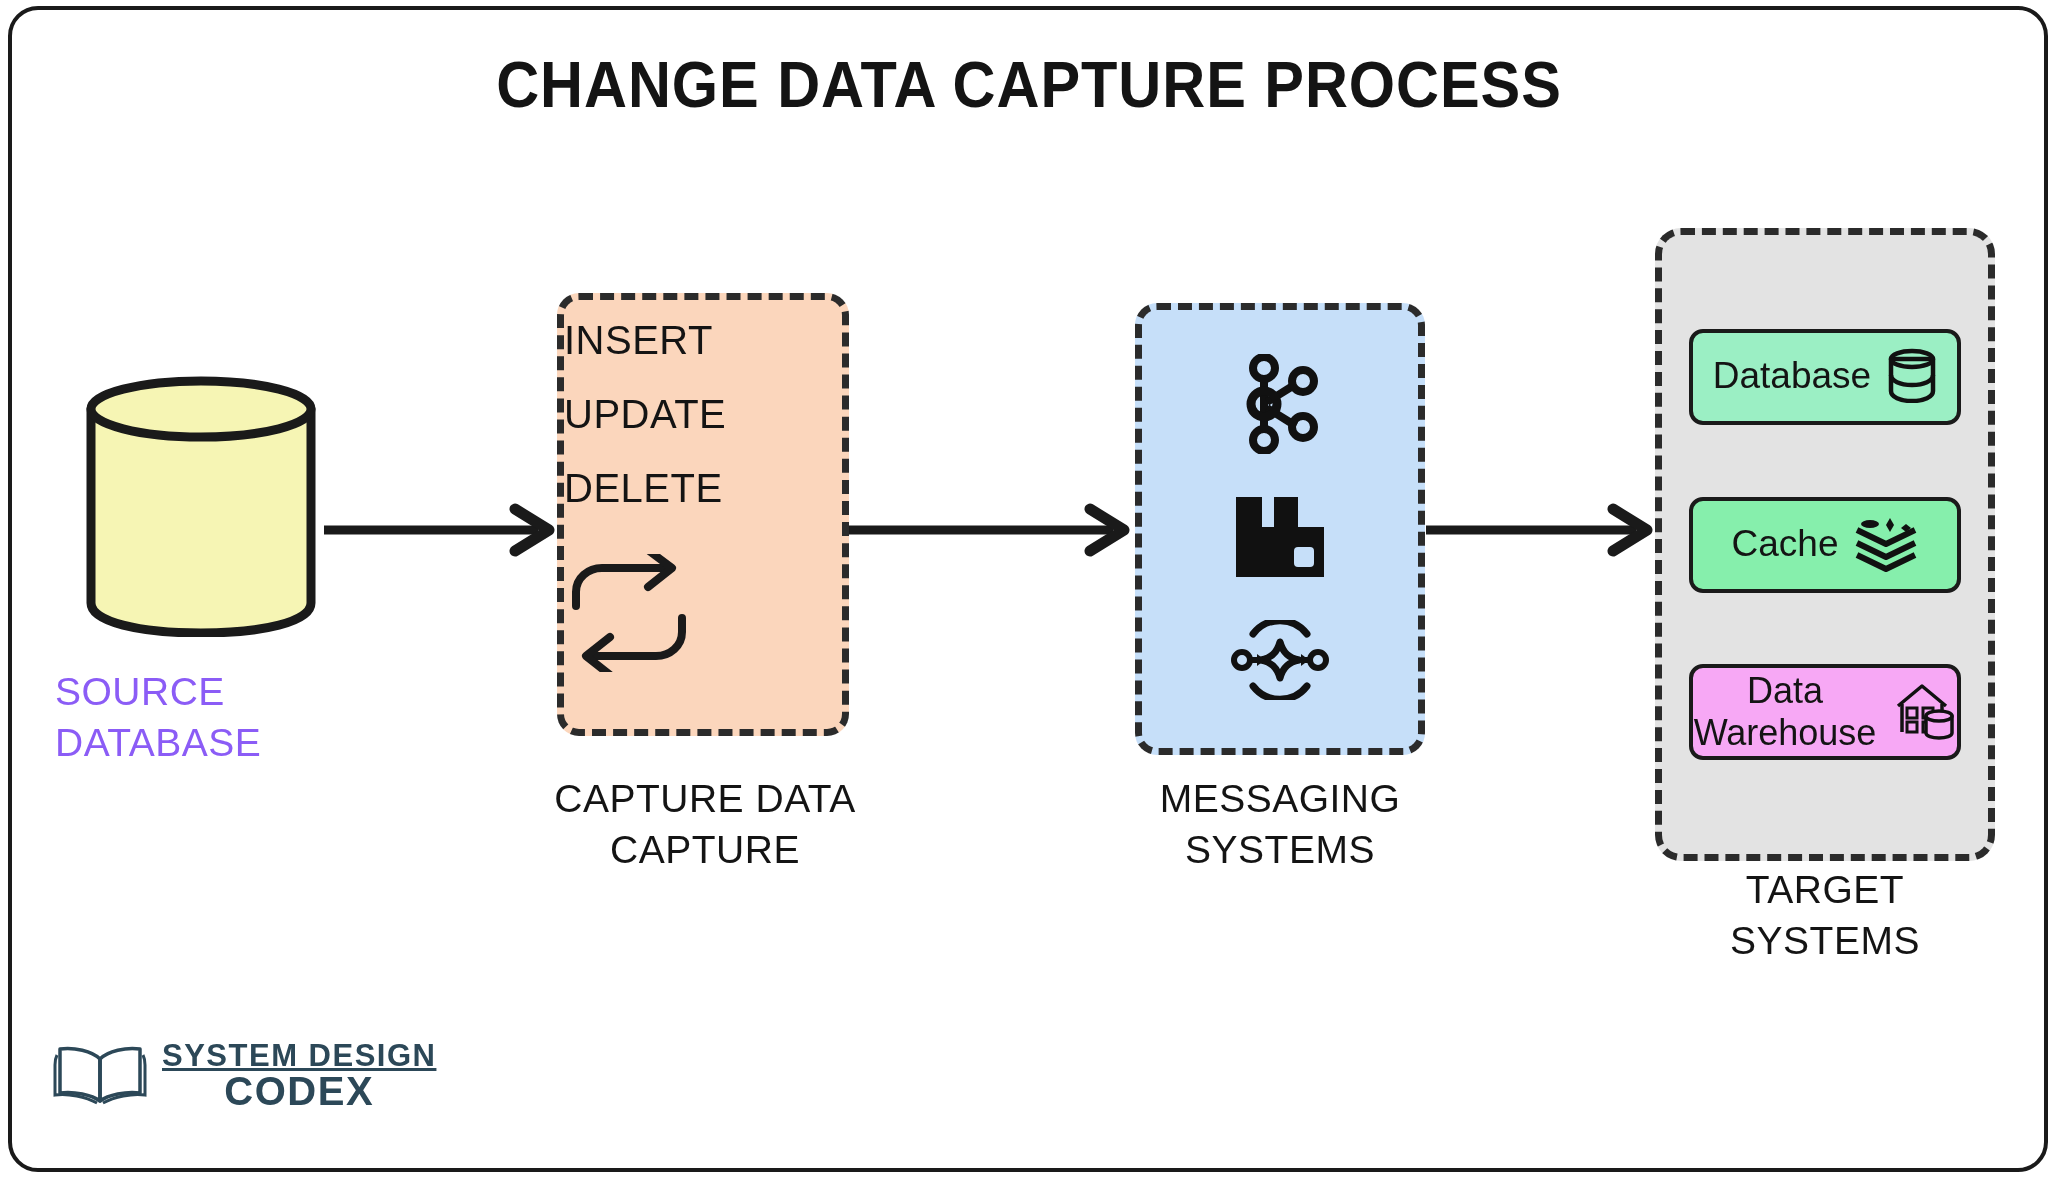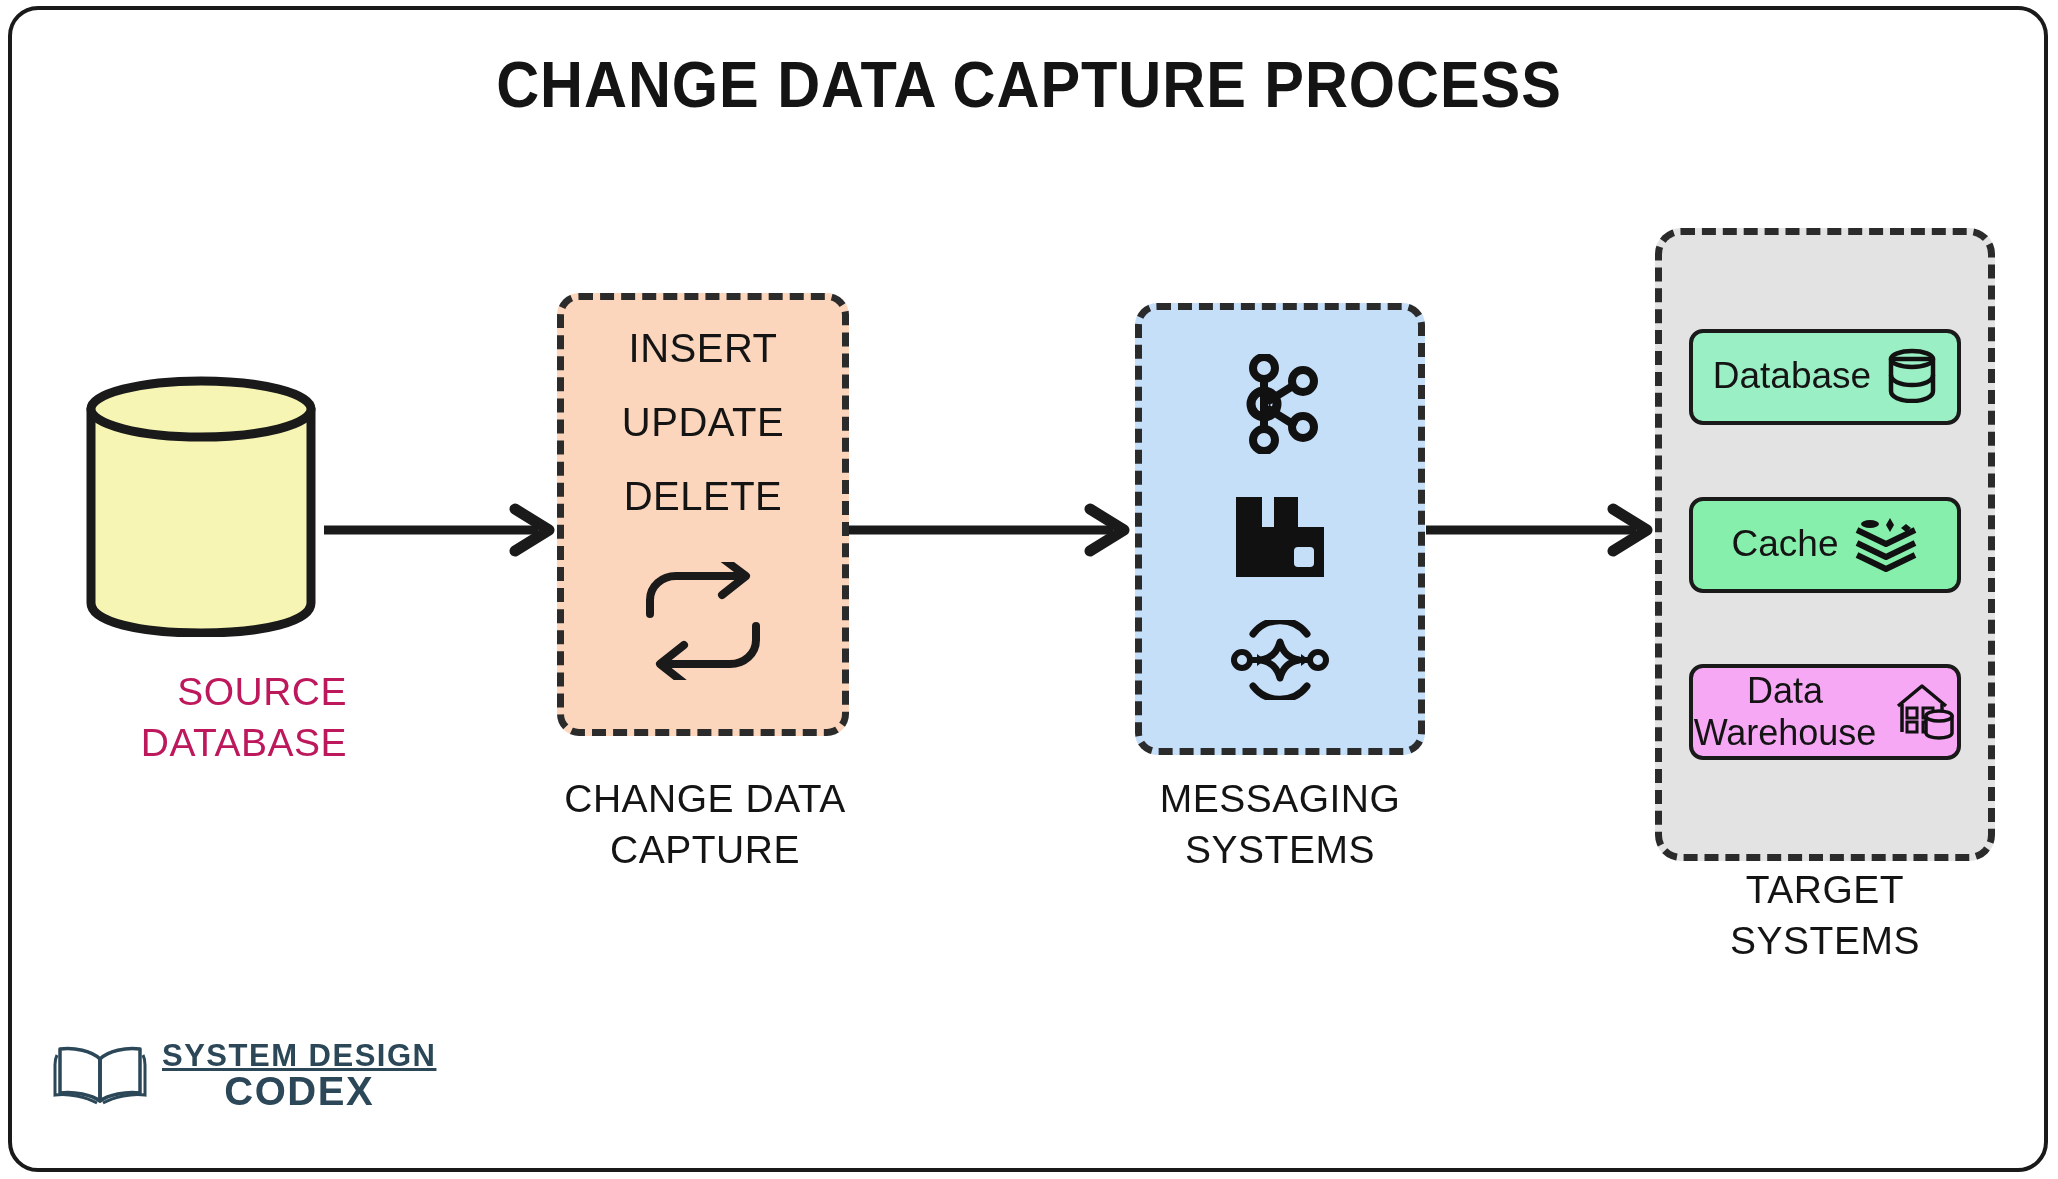--- a/index.html
+++ b/index.html
@@ -45,41 +45,40 @@
   }
   .cylinder{
     position:relative;
     width:232px;height:262px;
   }
   .cyl-svg{display:block;}
   .source-label{
     position:absolute;
     left:-30px;top:292px;
     width:292px;
-    text-align:right;
+    text-align:left;
     font-size:39px;
     line-height:1.30;
     font-weight:400;
     letter-spacing:0.5px;
-    color:#be185d;
+    color:#8b5cf6;
   }
 
   
   .cdc-box{
     position:absolute;
     left:557px;top:293px;
     width:292px;height:443px;
     box-sizing:border-box;
     background:#FBD6BC;
     border:7px dashed #2b2b2b;
     border-radius:22px;
     display:flex;
     flex-direction:column;
-    align-items:center;
-    padding-top:28px;
+    padding-top:20px;
   }
   .cdc-op{
     font-size:40px;
     line-height:1.0;
     letter-spacing:0.5px;
     color:#141414;
     margin-bottom:34px;
   }
   .cdc-icon{margin-top:12px;}
   .cdc-label{
@@ -221,21 +220,21 @@
     <div class="cdc-icon">
       <svg width="130" height="118" viewBox="0 0 130 118">
         <path d="M12,52 L12,38 C12,24 24,14 38,14 L103,14" fill="none" stroke="#1a1a1a" stroke-width="8" stroke-linecap="round"></path>
         <polyline points="84,-4 108,14 84,33" fill="none" stroke="#1a1a1a" stroke-width="8" stroke-linecap="round" stroke-linejoin="round" transform="translate(0,0)"></polyline>
         <path d="M118,64 L118,78 C118,92 106,102 92,102 L27,102" fill="none" stroke="#1a1a1a" stroke-width="8" stroke-linecap="round"></path>
         <polyline points="46,83 22,102 46,121" fill="none" stroke="#1a1a1a" stroke-width="8" stroke-linecap="round" stroke-linejoin="round"></polyline>
       </svg>
     </div>
   </div>
   <div class="cdc-label">
-    <div>CHANGE DATA</div>
+    <div>CAPTURE DATA</div>
     <div>CAPTURE</div>
   </div>
 
   <svg class="arrow" style="left:845px;top:500px;" width="300" height="60" viewBox="0 0 300 60">
     <line x1="4" y1="30" x2="268" y2="30" stroke="#1a1a1a" stroke-width="9" stroke-linecap="butt"></line>
     <polyline points="245,9 279,30 245,51" fill="none" stroke="#1a1a1a" stroke-width="11" stroke-linecap="round" stroke-linejoin="round"></polyline>
   </svg>
 
   <div class="msg-box">
 

